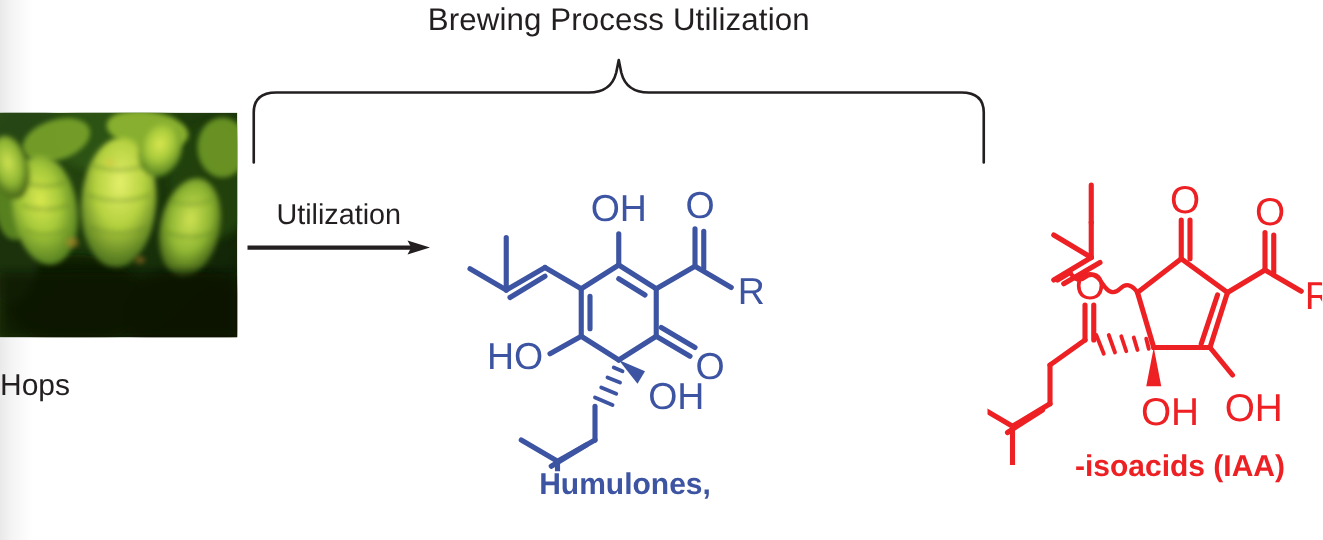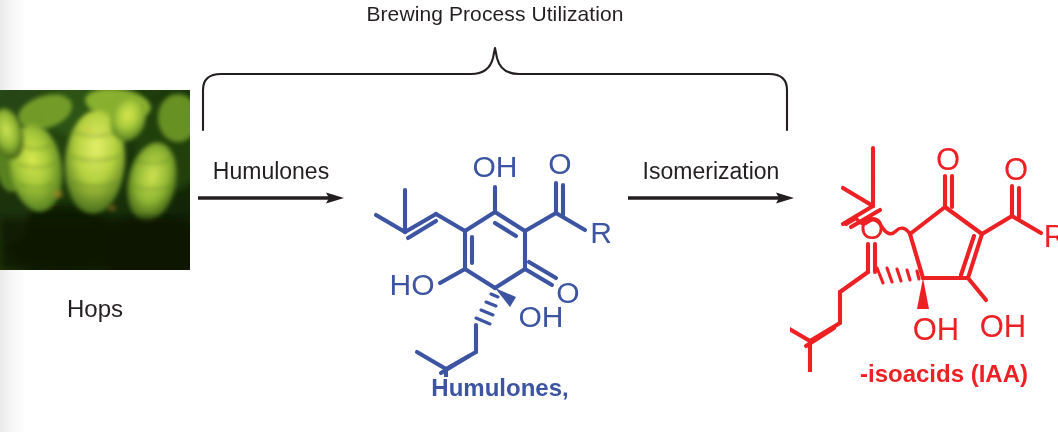--- a/index.html
+++ b/index.html
@@ -25,21 +25,21 @@
     pointer-events: none;
   }
 
   
   .scheme-title {
     position: absolute;
     left: 200px;
     top: 2px;
     width: 590px;
     text-align: center;
-    font-size: 21px;
+    font-size: 25px;
     color: #231f20;
     letter-spacing: 0.1px;
     white-space: nowrap;
   }
 
   
   .brace-wrap {
     position: absolute;
     left: 195px;
     top: 40px;
@@ -55,21 +55,21 @@
     width: 190px;
     height: 180px;
     overflow: hidden;
   }
   .hops-photo svg { display: block; }
   .hops-caption {
     position: absolute;
     left: 0px;
     top: 295px;
     width: 190px;
-    text-align: center;
+    text-align: left;
     font-size: 24px;
     color: #231f20;
   }
 
   
   .arrow-block { position: absolute; }
   .arrow-label {
     font-size: 23px;
     color: #231f20;
     text-align: center;
@@ -191,34 +191,27 @@
       </g>
 
       <rect x="0" y="128" width="190" height="52" fill="#0a1504" opacity="0.72" filter="url(#soften2)"></rect>
       <rect x="0" y="0" width="190" height="180" fill="none"></rect>
     </svg>
   </div>
 
   <div class="hops-caption">Hops</div>
 
   <div class="arrow-block" style="left:196px; top:160px; width:150px;">
-    <div class="arrow-label">Humulones</div>
+    <div class="arrow-label">Utilization</div>
     <svg class="arrow-line" width="150" height="16" viewBox="0 0 150 16">
       <line x1="2" y1="8" x2="136" y2="8" stroke="#231f20" stroke-width="3.4"></line>
       <polygon points="148,8 130,2.4 133,8 130,13.6" fill="#231f20"></polygon>
     </svg>
   </div>
 
-  <div class="arrow-block" style="left:626px; top:160px; width:170px;">
-    <div class="arrow-label">Isomerization</div>
-    <svg class="arrow-line" width="170" height="16" viewBox="0 0 170 16">
-      <line x1="2" y1="8" x2="156" y2="8" stroke="#231f20" stroke-width="3.4"></line>
-      <polygon points="168,8 150,2.4 153,8 150,13.6" fill="#231f20"></polygon>
-    </svg>
-  </div>
 
   <div class="molecule" style="left:340px; top:100px;">
     <svg width="300" height="230" viewBox="0 0 300 230">
       <g stroke="#3c54a2" stroke-width="4.1" fill="none" stroke-linecap="round" stroke-linejoin="round">
 
         <path d="M155 65 L185 84"></path>
         <path d="M185 84 L185 122"></path>
         <path d="M185 122 L155 141"></path>
         <path d="M155 141 L125 122"></path>
         <path d="M125 122 L125 84"></path>

